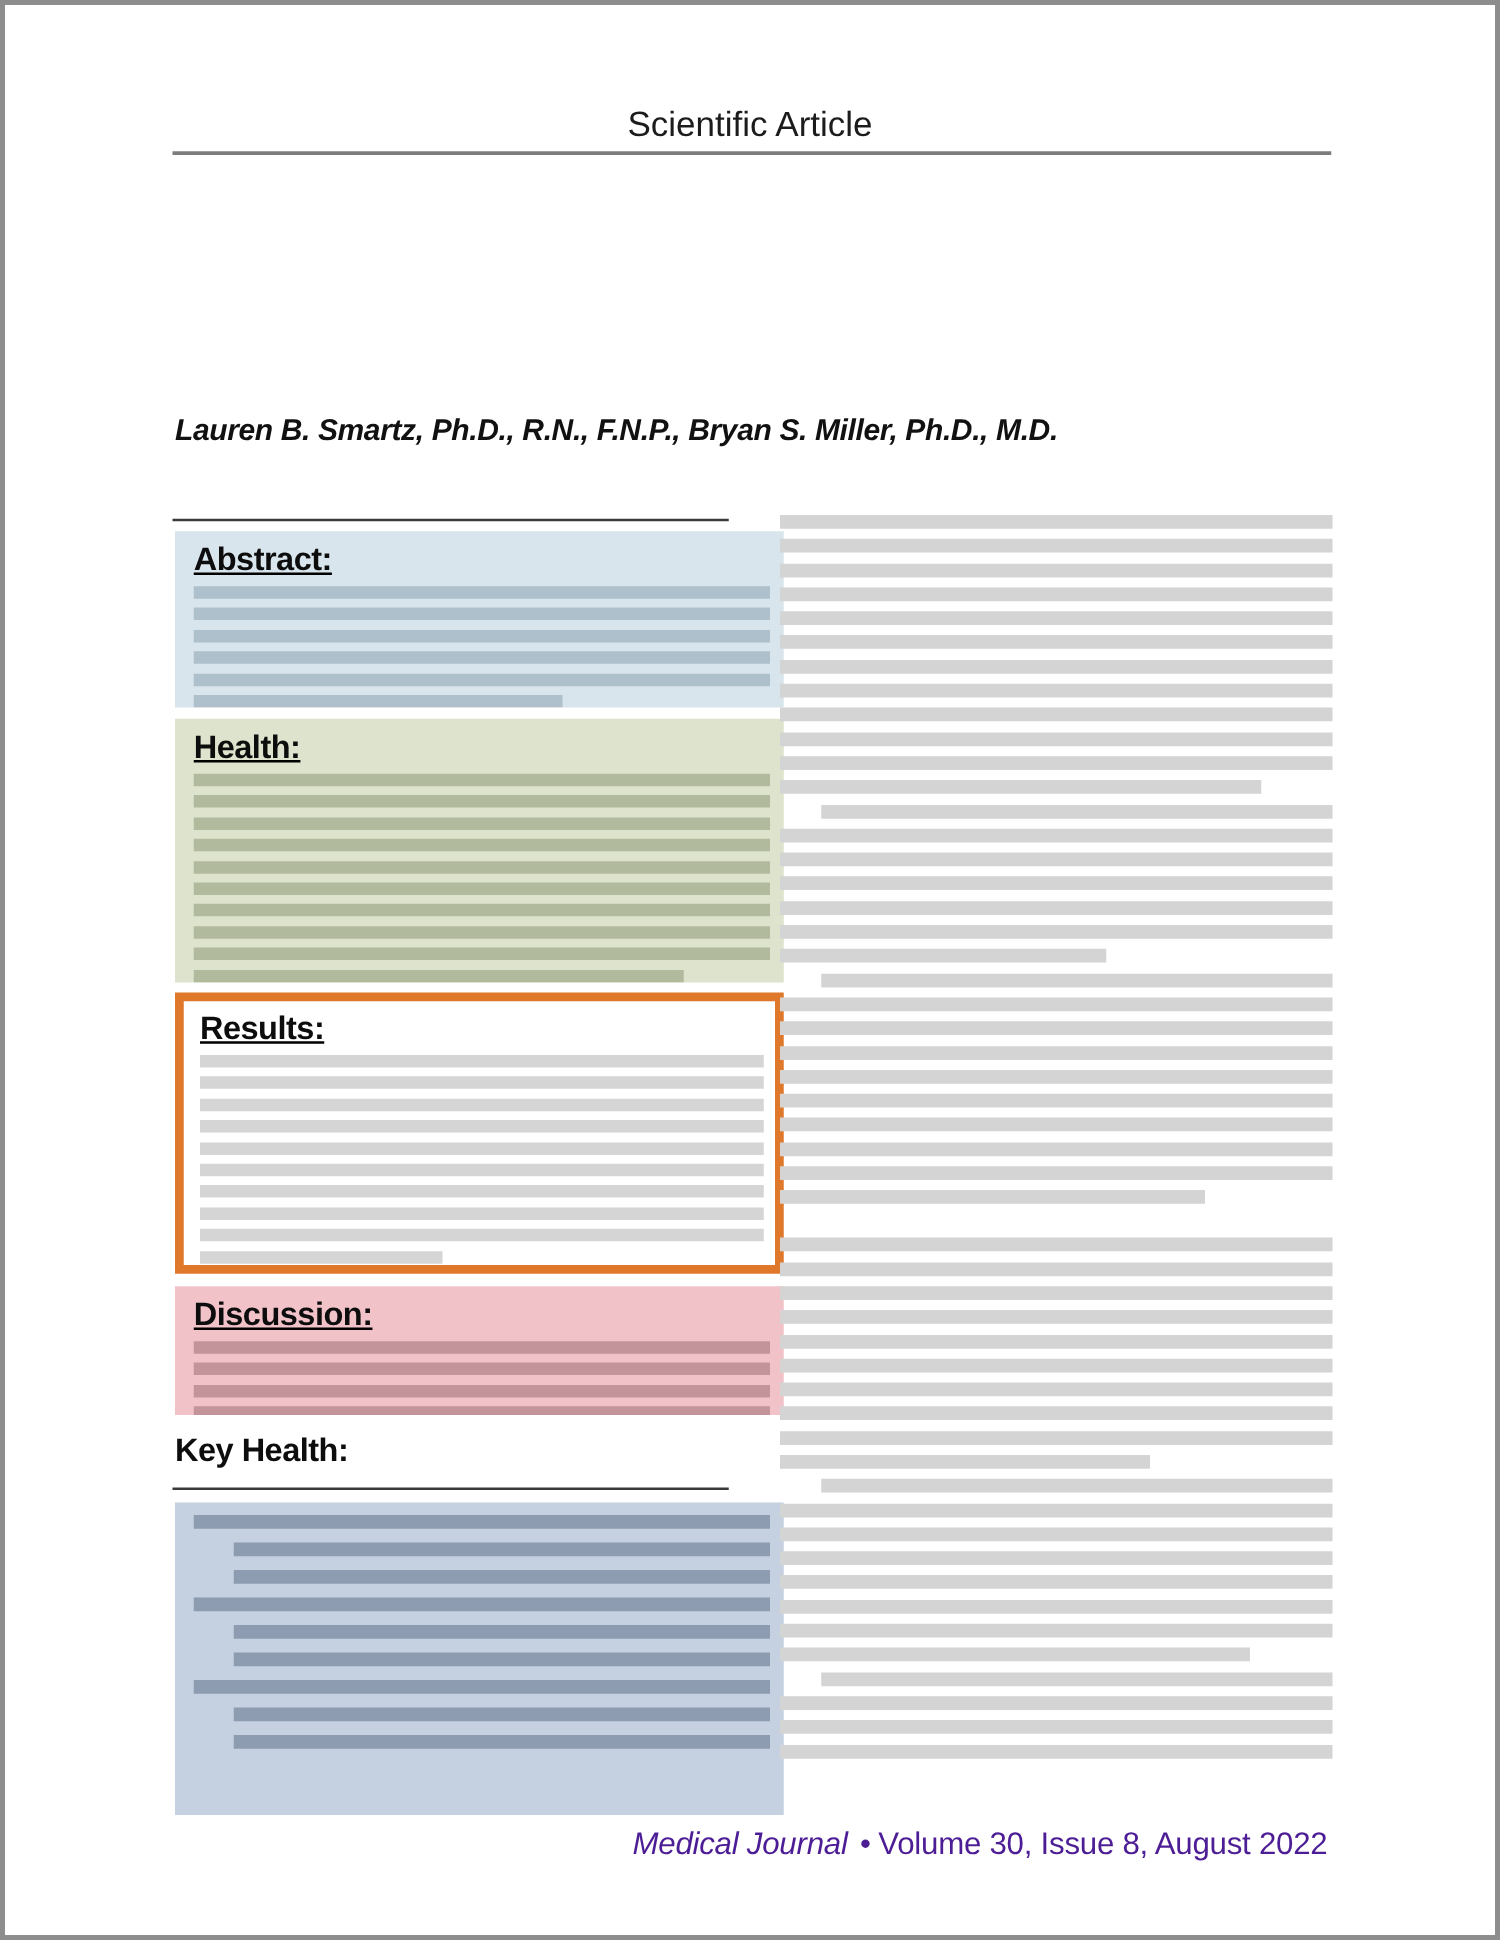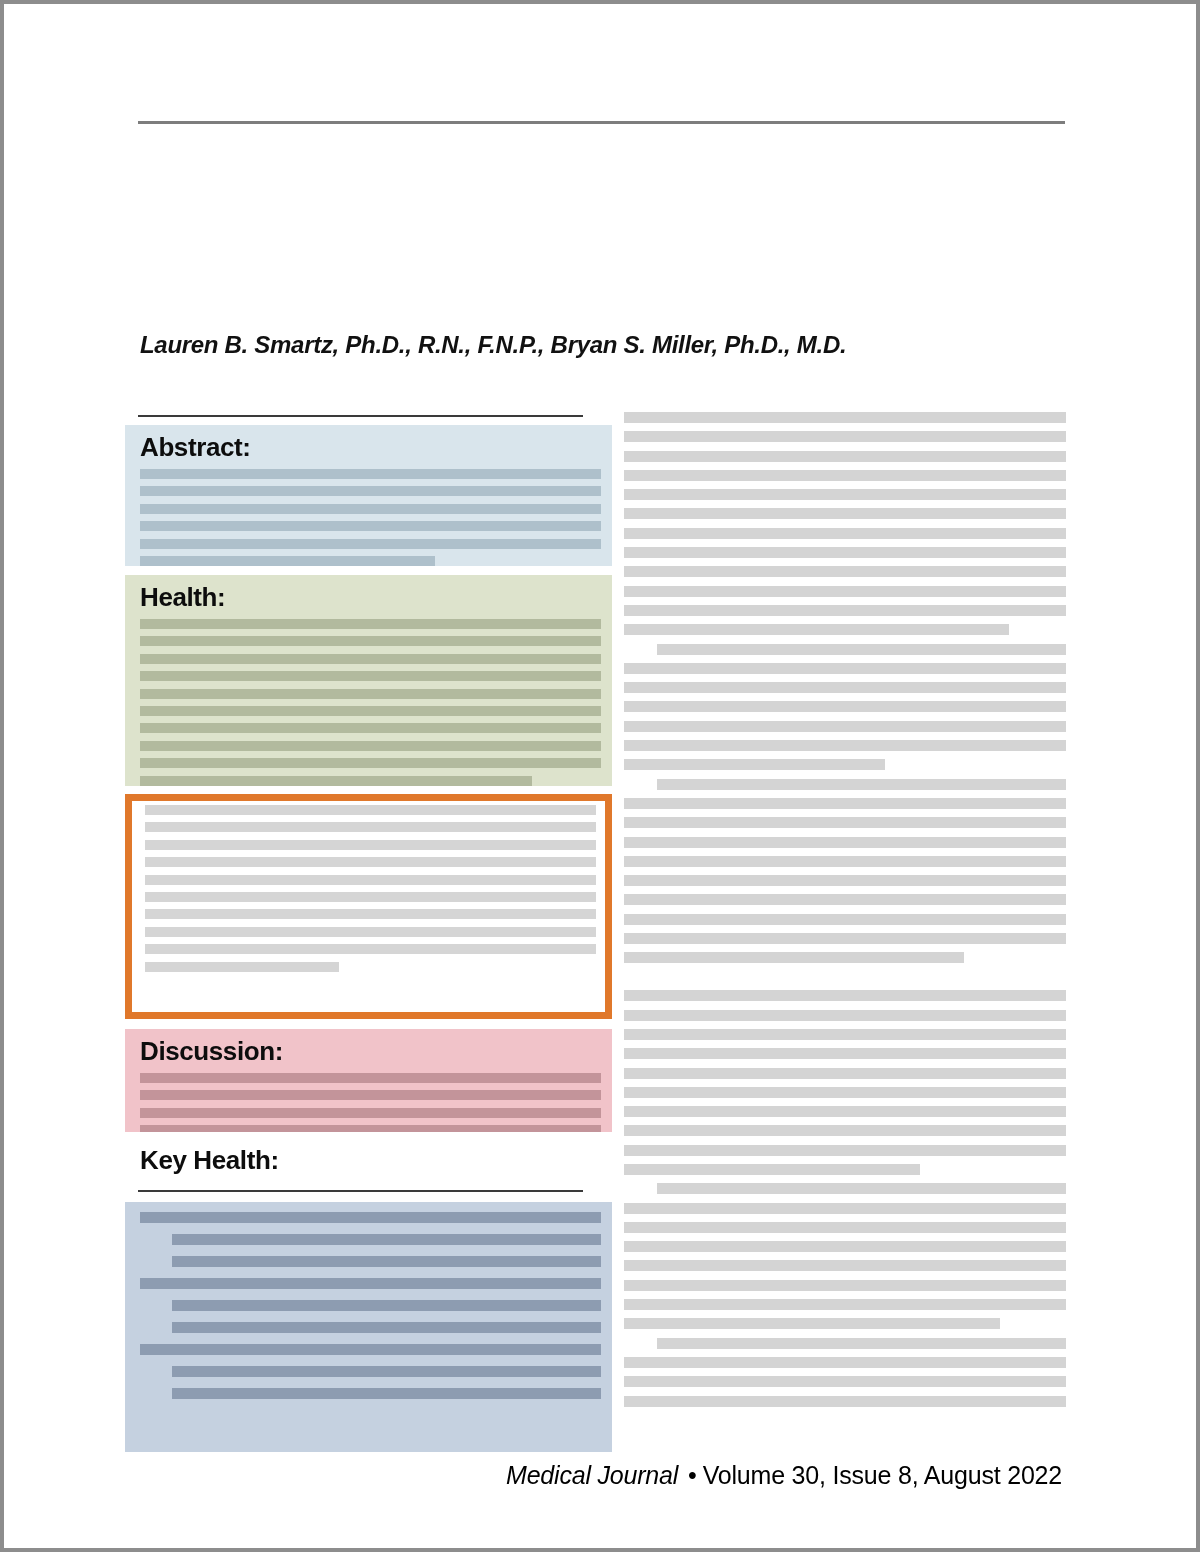--- a/index.html
+++ b/index.html
@@ -33,24 +33,25 @@
     font-size:24px;font-weight:700;font-style:italic;color:#111;
     line-height:34px;letter-spacing:-0.3px;
   }
   .left-col{position:absolute;left:121px;top:405px;width:469px;}
   .rule{
     position:absolute;left:13px;width:445px;height:2px;background:#3a3a3a;
   }
   .rule-top{top:6px;}
   .rule-refs{top:781px;}
   .box{
-    position:absolute;left:0;width:487px;
+    position:absolute;left:15px;width:487px;
     box-sizing:border-box;
     padding:5px 11px 8px 15px;
     overflow:hidden;
+    text-decoration:underline;
   }
   .box-abstract{top:16px;height:141px;}
   .box-methods{top:166px;height:211px;}
   .box-results{top:385px;height:225px;border:7px solid transparent;padding:4px 9px 6px 13px;}
   .box-discussion{top:620px;height:103px;}
   .box-references{top:793px;height:250px;padding-top:10px;}
   .label-row{display:flex;align-items:center;margin:2px 0 7px 0;}
   .sec-label{
     font-size:26px;font-weight:700;color:#0d0d0d;
     line-height:30px;white-space:nowrap;letter-spacing:-0.4px;
@@ -62,30 +63,31 @@
   .bars-refs .bar{height:11px;margin-bottom:11px;}
   .keywords-row{
     position:absolute;top:736px;left:15px;width:443px;
     display:flex;align-items:center;
   }
   .keywords-row .label-bar{height:30px;}
   .right-col{position:absolute;left:620px;top:408px;width:442px;}
   .right-col .bar{height:11px;margin-bottom:8.3px;}
   .footer{
     position:absolute;top:1457px;right:134px;
-    font-size:25px;color:#000000;white-space:nowrap;letter-spacing:-0.2px;
+    font-size:25px;color:#4c1d95;white-space:nowrap;letter-spacing:-0.2px;
   }
   .footer .journal{font-style:italic;}
   .footer .bullet{margin:0 6px 0 10px;}
 </style>
 </head>
 <body>
 
 <div class="page" style="border-color: rgb(141, 141, 141);">
 
+  <div class="header-label">Scientific Article</div>
   <div class="header-rule"></div>
 
 
   <p class="authors"><br><span>Lauren B. Smartz, Ph.D., R.N., F.N.P., Bryan S. Miller, Ph.D., M.D.</span></p>
 
   <div class="left-col">
 
     <div class="rule rule-top"></div>
 
     <section class="box box-abstract" style="background: rgb(217, 229, 236);">
@@ -120,20 +122,26 @@
           <div class="bar" style="width: 100%; background: rgb(178, 186, 158);"></div>
           <div class="bar" style="width: 100%; background: rgb(178, 186, 158);"></div>
           <div class="bar" style="width: 100%; background: rgb(178, 186, 158);"></div>
           <div class="bar" style="width: 100%; background: rgb(178, 186, 158);"></div>
           <div class="bar" style="width: 100%; background: rgb(178, 186, 158);"></div>
           <div class="bar" style="width: 85%; background: rgb(178, 186, 158);"></div>
         </div>
     </section>
 
     <section class="box box-results" style="background: rgb(255, 255, 255); border-color: rgb(224, 120, 43);">
+      <div class="label-row">
+        <span class="sec-label">Results:</span>
+        <div class="label-bar">
+            <div class="bar" style="width: 100%; background: rgb(213, 213, 213);"></div>
+          </div>
+      </div>
       <div class="bars">
           <div class="bar" style="width: 100%; background: rgb(213, 213, 213);"></div>
           <div class="bar" style="width: 100%; background: rgb(213, 213, 213);"></div>
           <div class="bar" style="width: 100%; background: rgb(213, 213, 213);"></div>
           <div class="bar" style="width: 100%; background: rgb(213, 213, 213);"></div>
           <div class="bar" style="width: 100%; background: rgb(213, 213, 213);"></div>
           <div class="bar" style="width: 100%; background: rgb(213, 213, 213);"></div>
           <div class="bar" style="width: 100%; background: rgb(213, 213, 213);"></div>
           <div class="bar" style="width: 100%; background: rgb(213, 213, 213);"></div>
           <div class="bar" style="width: 100%; background: rgb(213, 213, 213);"></div>

